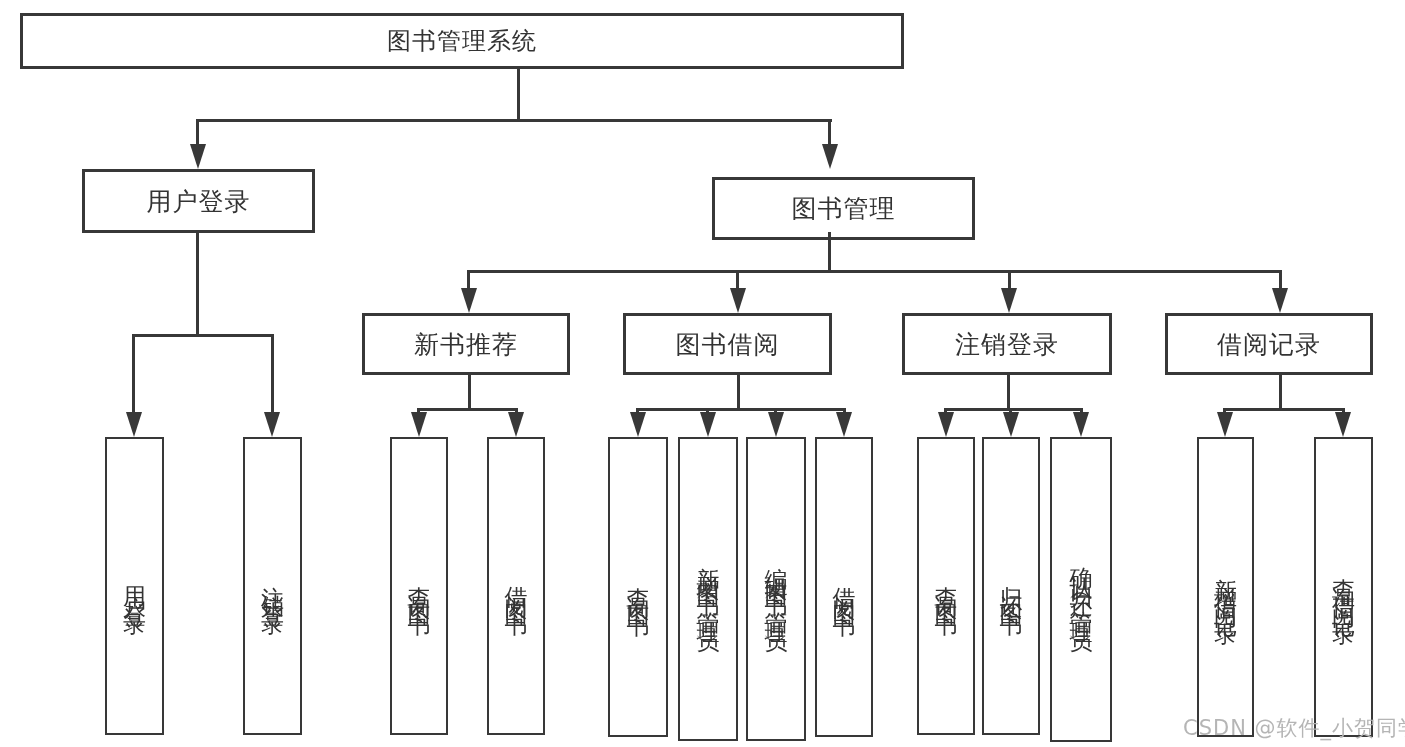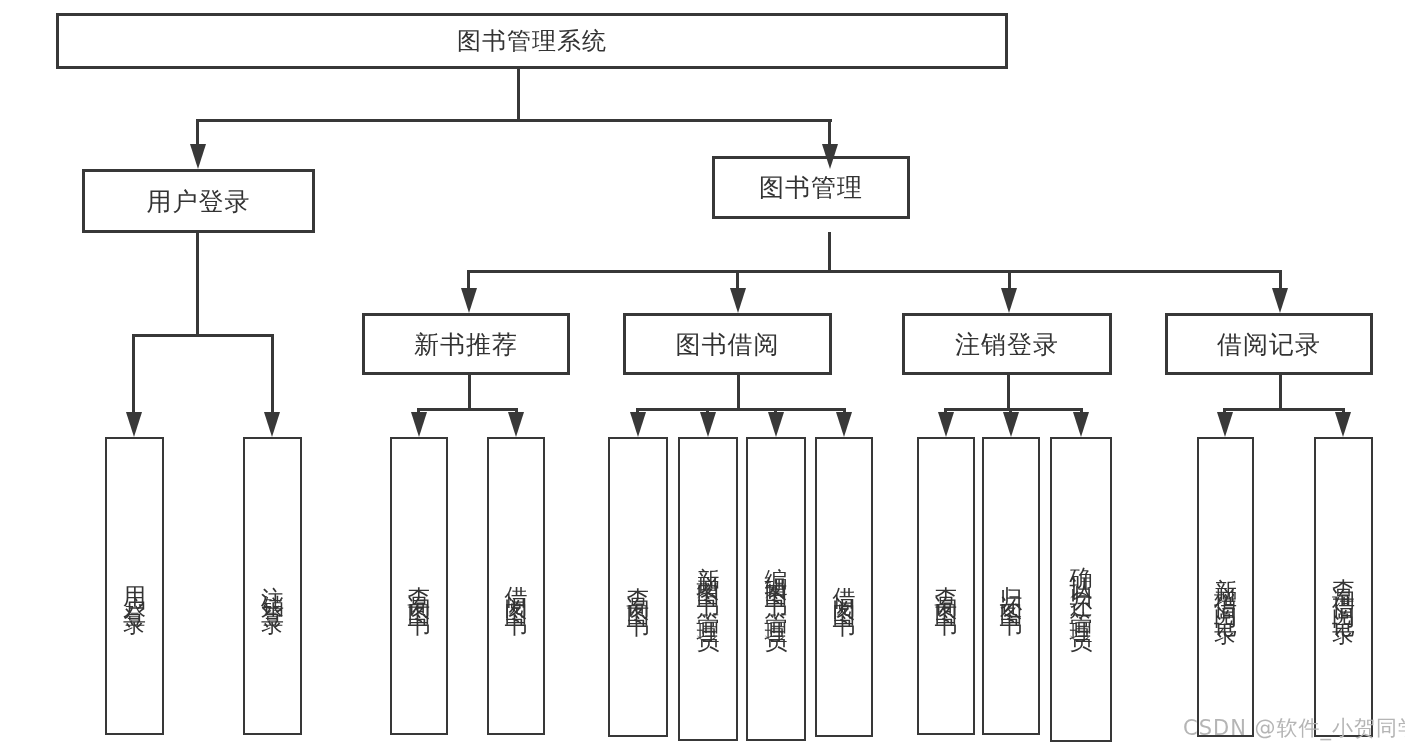--- a/index.html
+++ b/index.html
@@ -59,28 +59,28 @@
     color: var(--watermark);
     white-space: nowrap;
     z-index: 10;
   }
 </style>
 </head>
 <body>
 
 <div id="canvas">
 
-  <div class="node root-node" style="left:20px; top:13px; width:952px; height:56px;margin-left:36px;">
+  <div class="node root-node" style="left:20px; top:13px; width:884px; height:56px;">
     <span>图书管理系统</span>
   </div>
 
   <div class="node h-node" style="left:82px; top:169px; width:233px; height:64px;">
     <span>用户登录</span>
   </div>
-  <div class="node h-node" style="left:712px; top:156px; width:198px; height:63px;">
+  <div class="node h-node" style="left:712px; top:177px; width:263px; height:63px;">
     <span>图书管理</span>
   </div>
 
   <div class="node h-node" style="left:362px; top:313px; width:208px; height:62px;text-align:right;">
     <span>新书推荐</span>
   </div>
   <div class="node h-node" style="left:623px; top:313px; width:209px; height:62px;">
     <span>图书借阅</span>
   </div>
   <div class="node h-node" style="left:902px; top:313px; width:210px; height:62px;">

